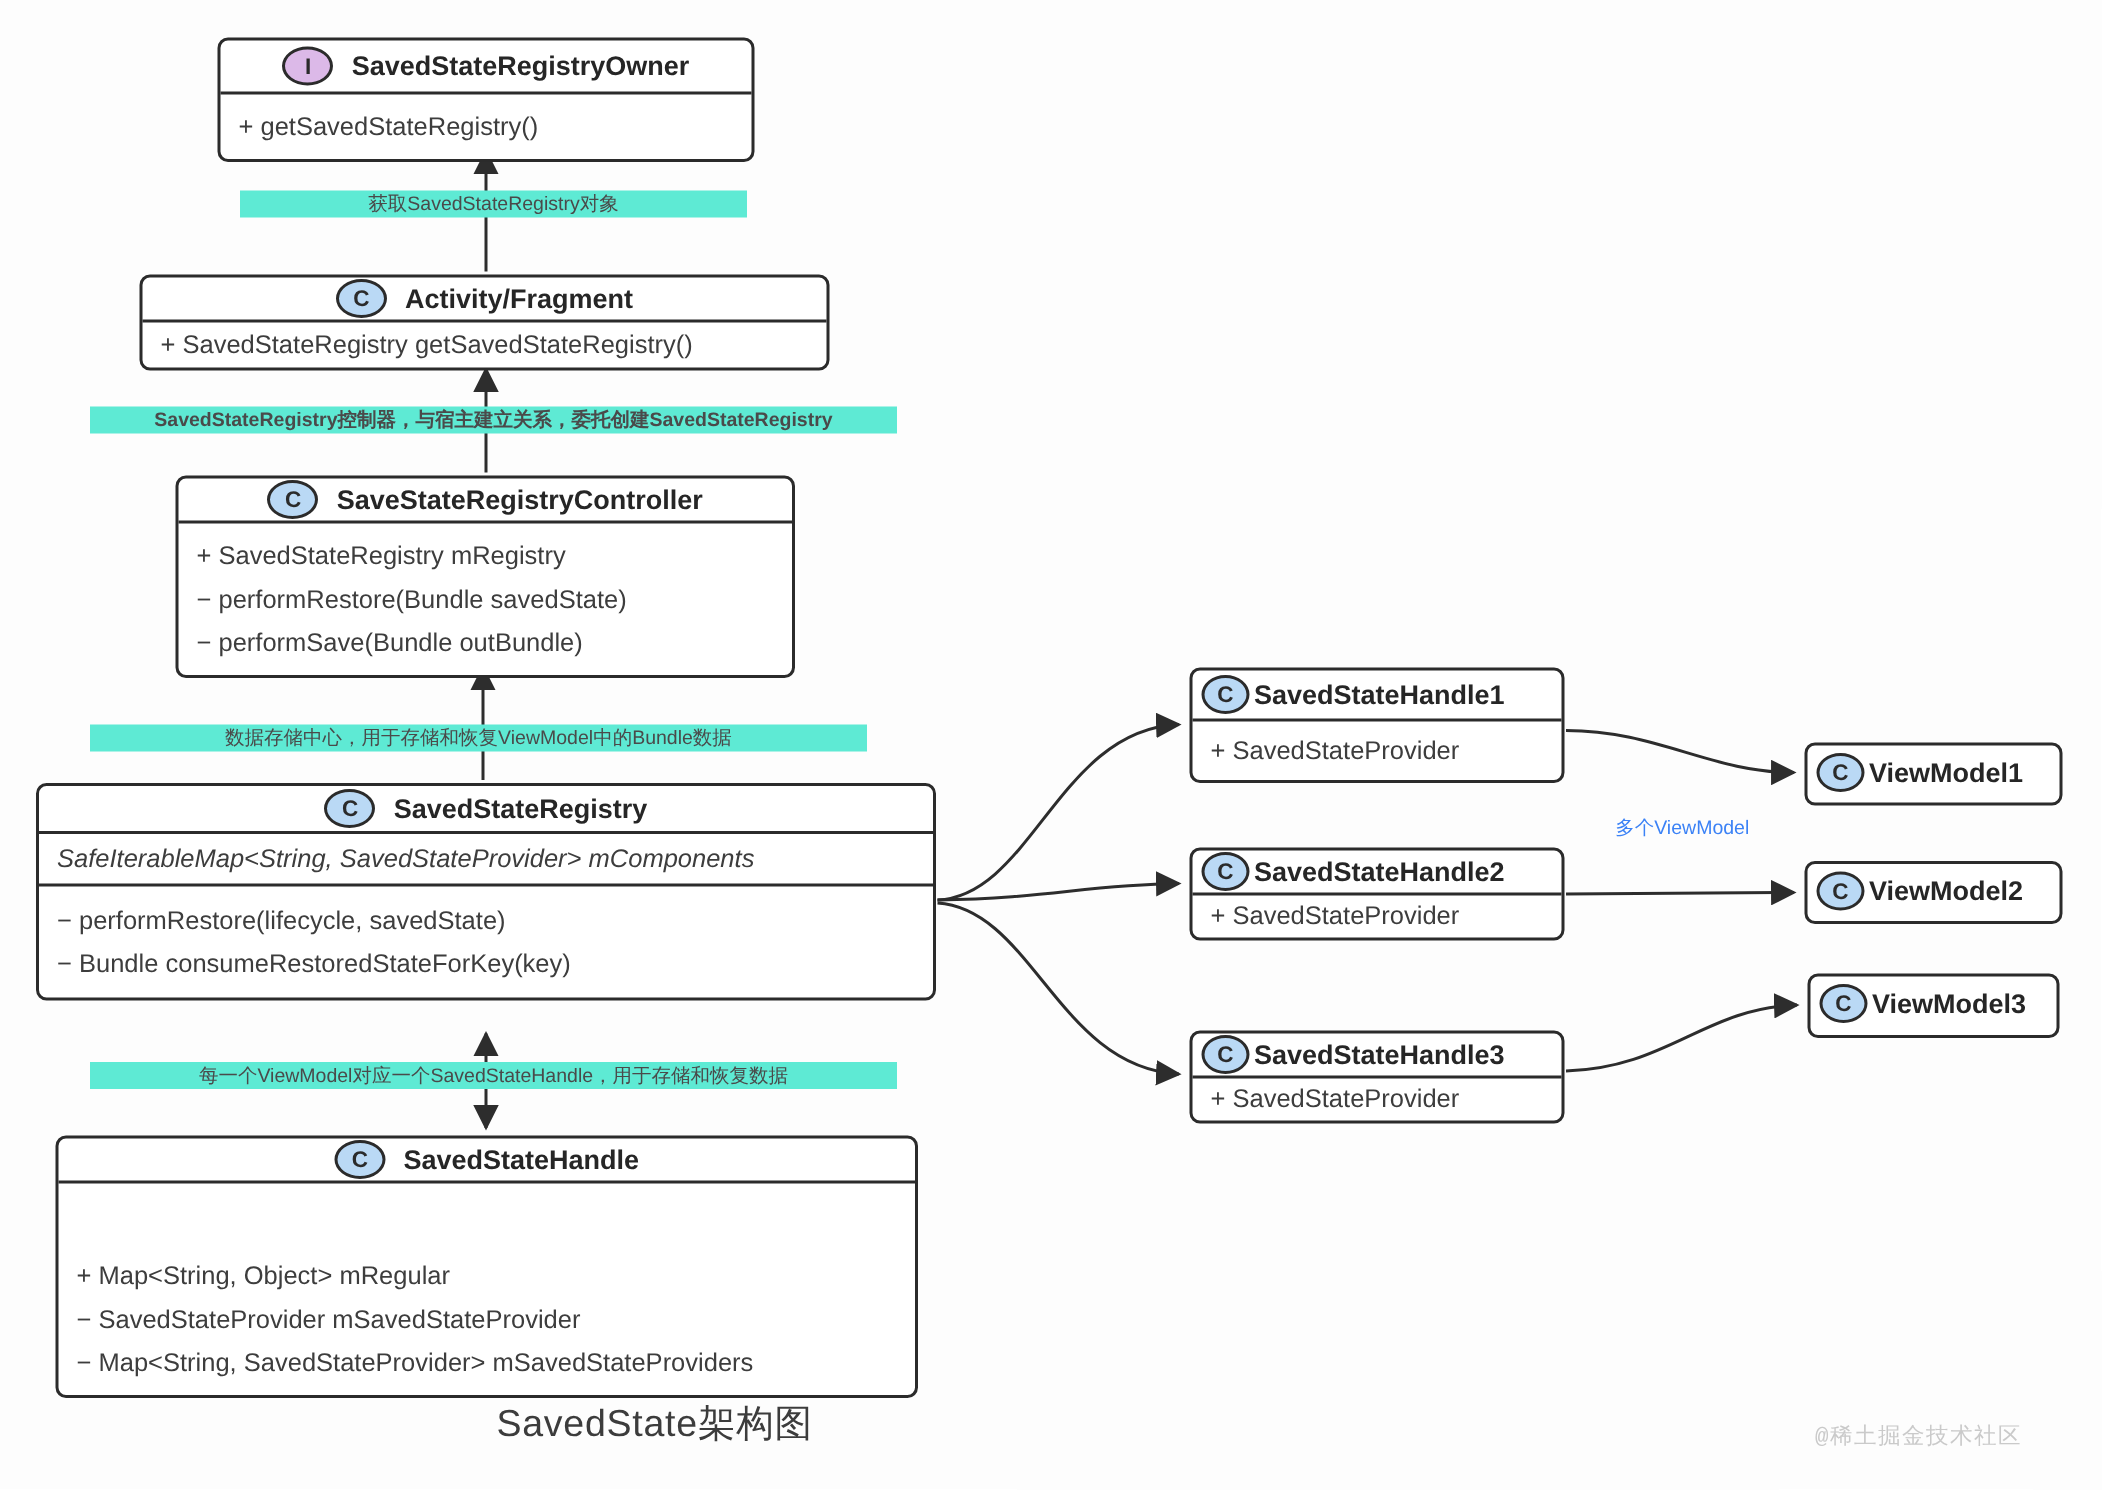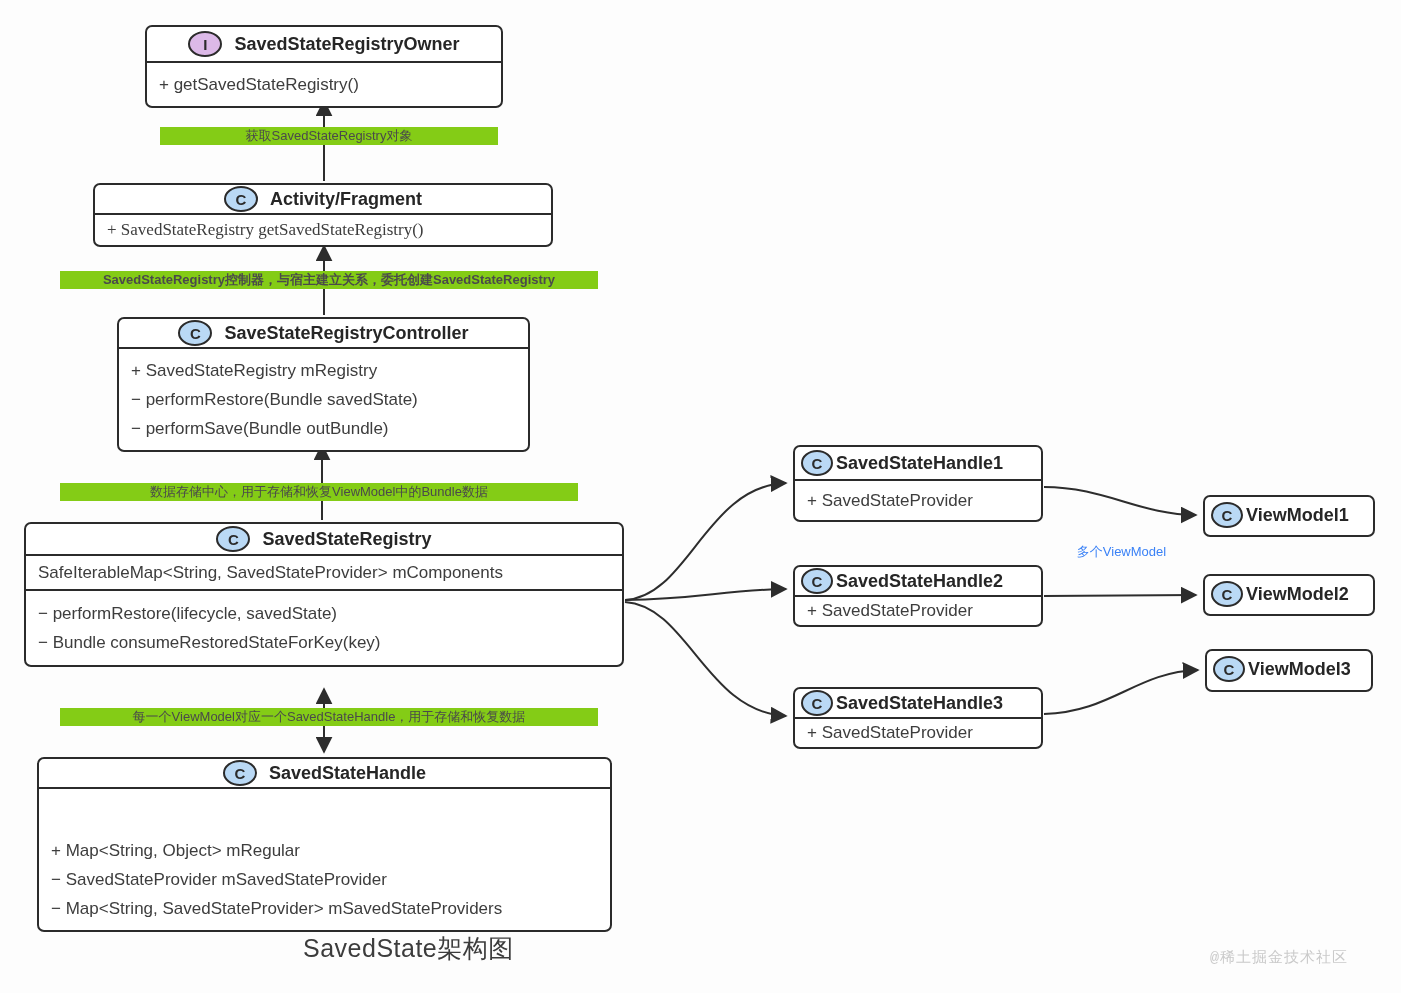--- a/index.html
+++ b/index.html
@@ -27,25 +27,25 @@
   }
   .badge-i{background:#dcb9e8;}
   .badge-c{background:#bad9f5;}
   .uml-section{border-bottom:2px solid #2b2b2b;padding:5px 12px;}
   .uml-section:last-child{border-bottom:none;}
   .uml-member{font-size:17px;line-height:29px;color:#3d3d3d;white-space:nowrap;}
   .uml-member.single{line-height:33px;}
 
   .note{
     position:absolute;font-size:13px;color:#4a4a4a;text-align:center;
-    background:#84cc16;z-index:3;white-space:nowrap;padding:0 4px;
+    background:#5eead4;z-index:3;white-space:nowrap;padding:0 4px;
   }
   .note-big{font-size:13px;color:#3b82f6;}
   .diagram-title{
-    position:absolute;font-size:25px;color:#3c3c3c;z-index:3;letter-spacing:.5px;
+    position:absolute;font-size:25px;color:#3c3c3c;z-index:3;letter-spacing:.5px;margin-left:28px;
   }
   .watermark{
     position:absolute;font-size:15px;color:#cacaca;z-index:3;letter-spacing:1px;font-family:Liberation Mono, monospace;
   }
 </style>
 </head>
 <body>
 
 <div id="canvas">
 
@@ -77,21 +77,21 @@
     <div class="uml-section">
       <div class="uml-member single">+ getSavedStateRegistry()</div>
     </div>
   </div>
 
   <div class="uml-box" style="left:93px;top:183px;width:460px;">
     <div class="uml-title" style="padding:1px 8px;">
       <span class="badge badge-c">C</span>
       <span class="uml-name">Activity/Fragment</span>
     </div>
-    <div class="uml-section" style="padding:1px 12px;font-family:Liberation Serif, serif;">
+    <div class="uml-section" style="padding:1px 12px;">
       <div class="uml-member single" style="line-height:28px;">+ SavedStateRegistry getSavedStateRegistry()</div>
     </div>
   </div>
 
   <div class="uml-box" style="left:117px;top:317px;width:413px;">
     <div class="uml-title" style="padding:1px 8px;">
       <span class="badge badge-c">C</span>
       <span class="uml-name">SaveStateRegistryController</span>
     </div>
     <div class="uml-section" style="padding:7px 12px;border-radius:17px;">
@@ -100,21 +100,21 @@
       <div class="uml-member">− performSave(Bundle outBundle)</div>
     </div>
   </div>
 
   <div class="uml-box" style="left:24px;top:522px;width:600px;">
     <div class="uml-title" style="padding:2px 8px;">
       <span class="badge badge-c">C</span>
       <span class="uml-name">SavedStateRegistry</span>
     </div>
     <div class="uml-section" style="padding:2px 12px;">
-      <div class="uml-member single" style="line-height:29px;">SafeIterableMap&lt;String, SavedStateProvider&gt; mComponents</div>
+      <div class="uml-member single" style="line-height:29px;font-style:italic;">SafeIterableMap&lt;String, SavedStateProvider&gt; mComponents</div>
     </div>
     <div class="uml-section" style="padding:8px 12px;">
       <div class="uml-member">− performRestore(lifecycle, savedState)</div>
       <div class="uml-member">− Bundle consumeRestoredStateForKey(key)</div>
     </div>
   </div>
 
   <div class="uml-box" style="left:37px;top:757px;width:575px;">
     <div class="uml-title" style="padding:1px 8px;">
       <span class="badge badge-c">C</span>

